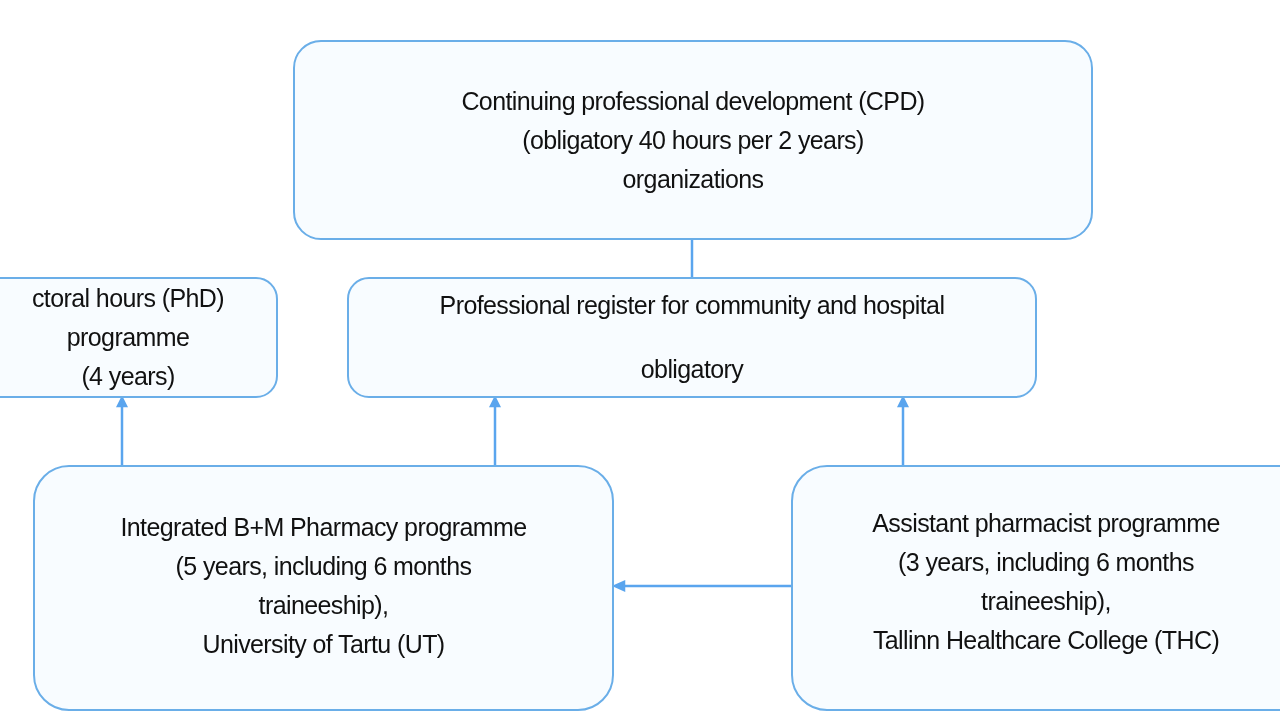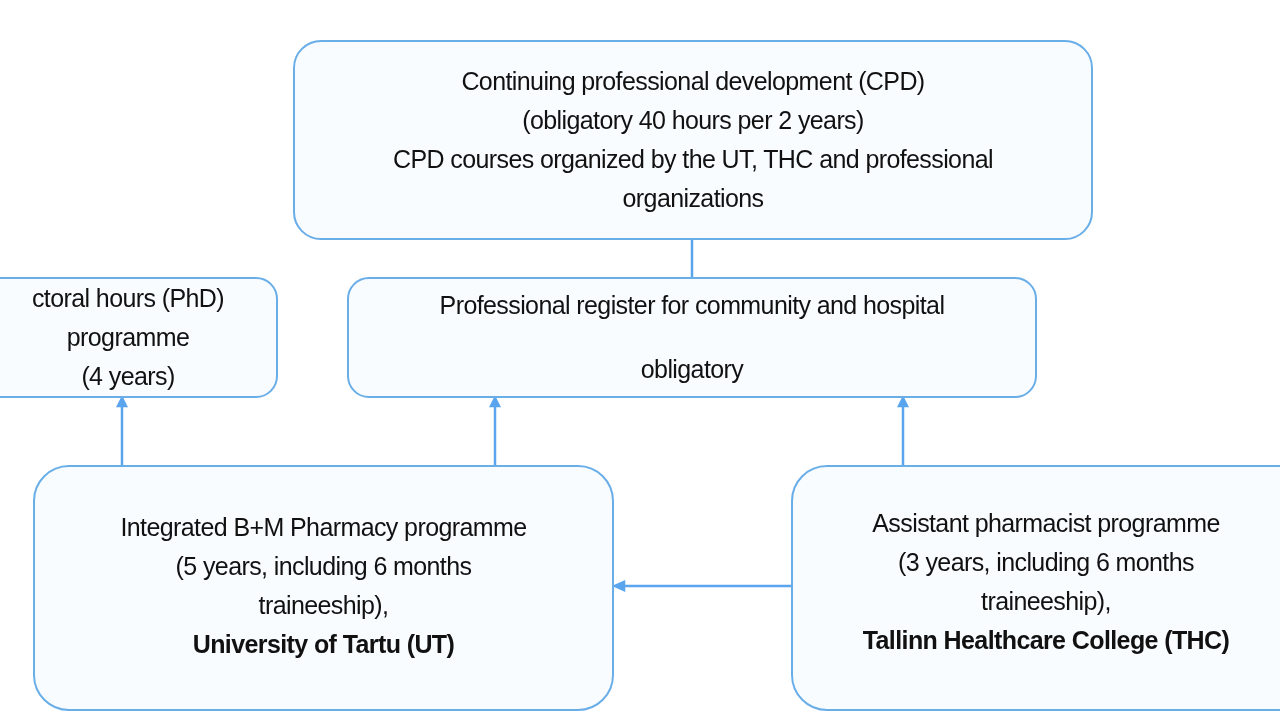--- a/index.html
+++ b/index.html
@@ -11,21 +11,21 @@
   }
   .box {
     position:absolute; box-sizing:border-box;
     border:2px solid #6aaee8;
     background:#f8fcff;
     display:flex; flex-direction:column; align-items:center; justify-content:center;
     text-align:center;
     font-size:25px; line-height:39px; letter-spacing:-0.6px;
   }
   .box span { display:block; white-space:nowrap; }
-  .bold { font-weight:bold;text-align:center; }
+  .bold { font-weight:normal;text-align:center; }
   #box-cpd { left:293px; top:11px; width:800px; height:200px; border-radius:28px;margin-top:29px; }
   #box-phd { left:-22px; top:277px; width:300px; height:121px; border-radius:22px; padding-left:0; }
   #box-register { left:347px; top:277px; width:690px; height:121px; border-radius:22px;gap:25px; }
   #box-ut { left:33px; top:465px; width:581px; height:246px; border-radius:36px; padding-bottom:4px; }
   #box-thc { left:791px; top:465px; width:560px; height:246px; border-radius:36px; padding-bottom:12px; padding-right:50px; }
   svg.connectors { position:absolute; left:0; top:0; width:1280px; height:720px; pointer-events:none; }
 </style>
 </head>
 <body>
 
@@ -45,21 +45,20 @@
     <polygon points="903,398 899,406 907,406"></polygon>
 
     <line x1="791" y1="586" x2="624" y2="586"></line>
     <polygon points="615,586 624,582 624,590"></polygon>
   </g>
 </svg>
 
 <div class="box" id="box-cpd">
   <span>Continuing professional development (CPD)</span>
   <span>(obligatory 40 hours per 2 years)</span>
-  <span>CPD courses organized by the UT, THC and professional</span>
   <span>organizations</span>
 </div>
 
 <div class="box" id="box-phd">
   <span>ctoral hours (PhD)</span>
   <span>programme</span>
   <span>(4 years)</span>
 </div>
 
 <div class="box" id="box-register">

